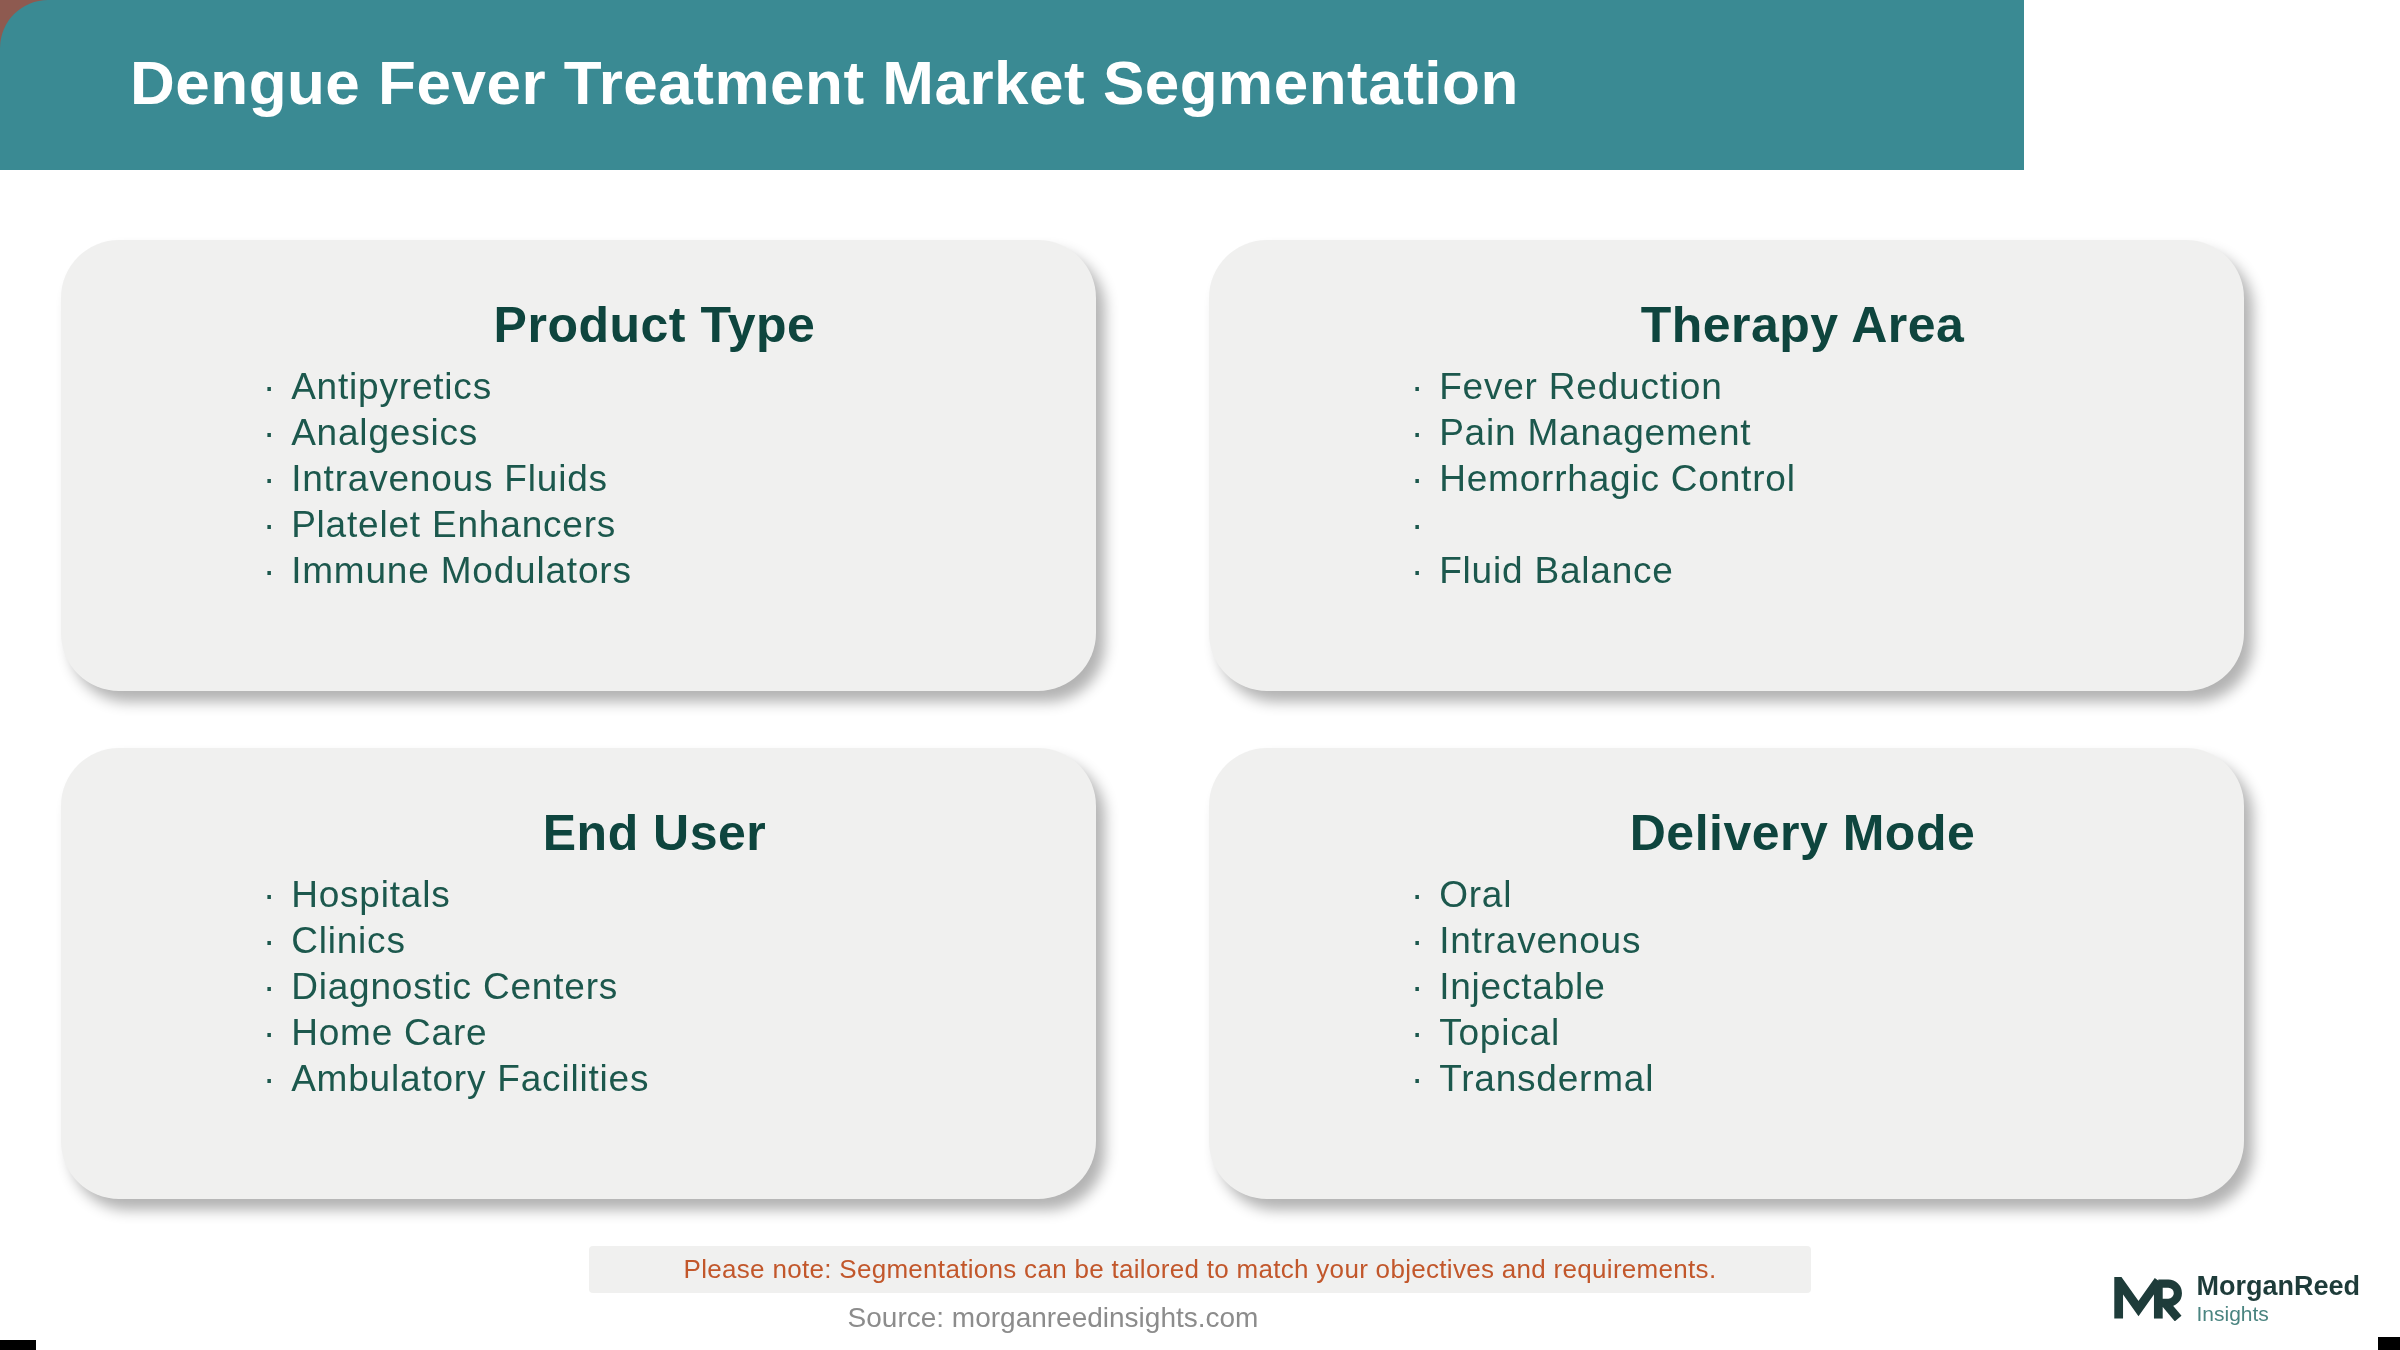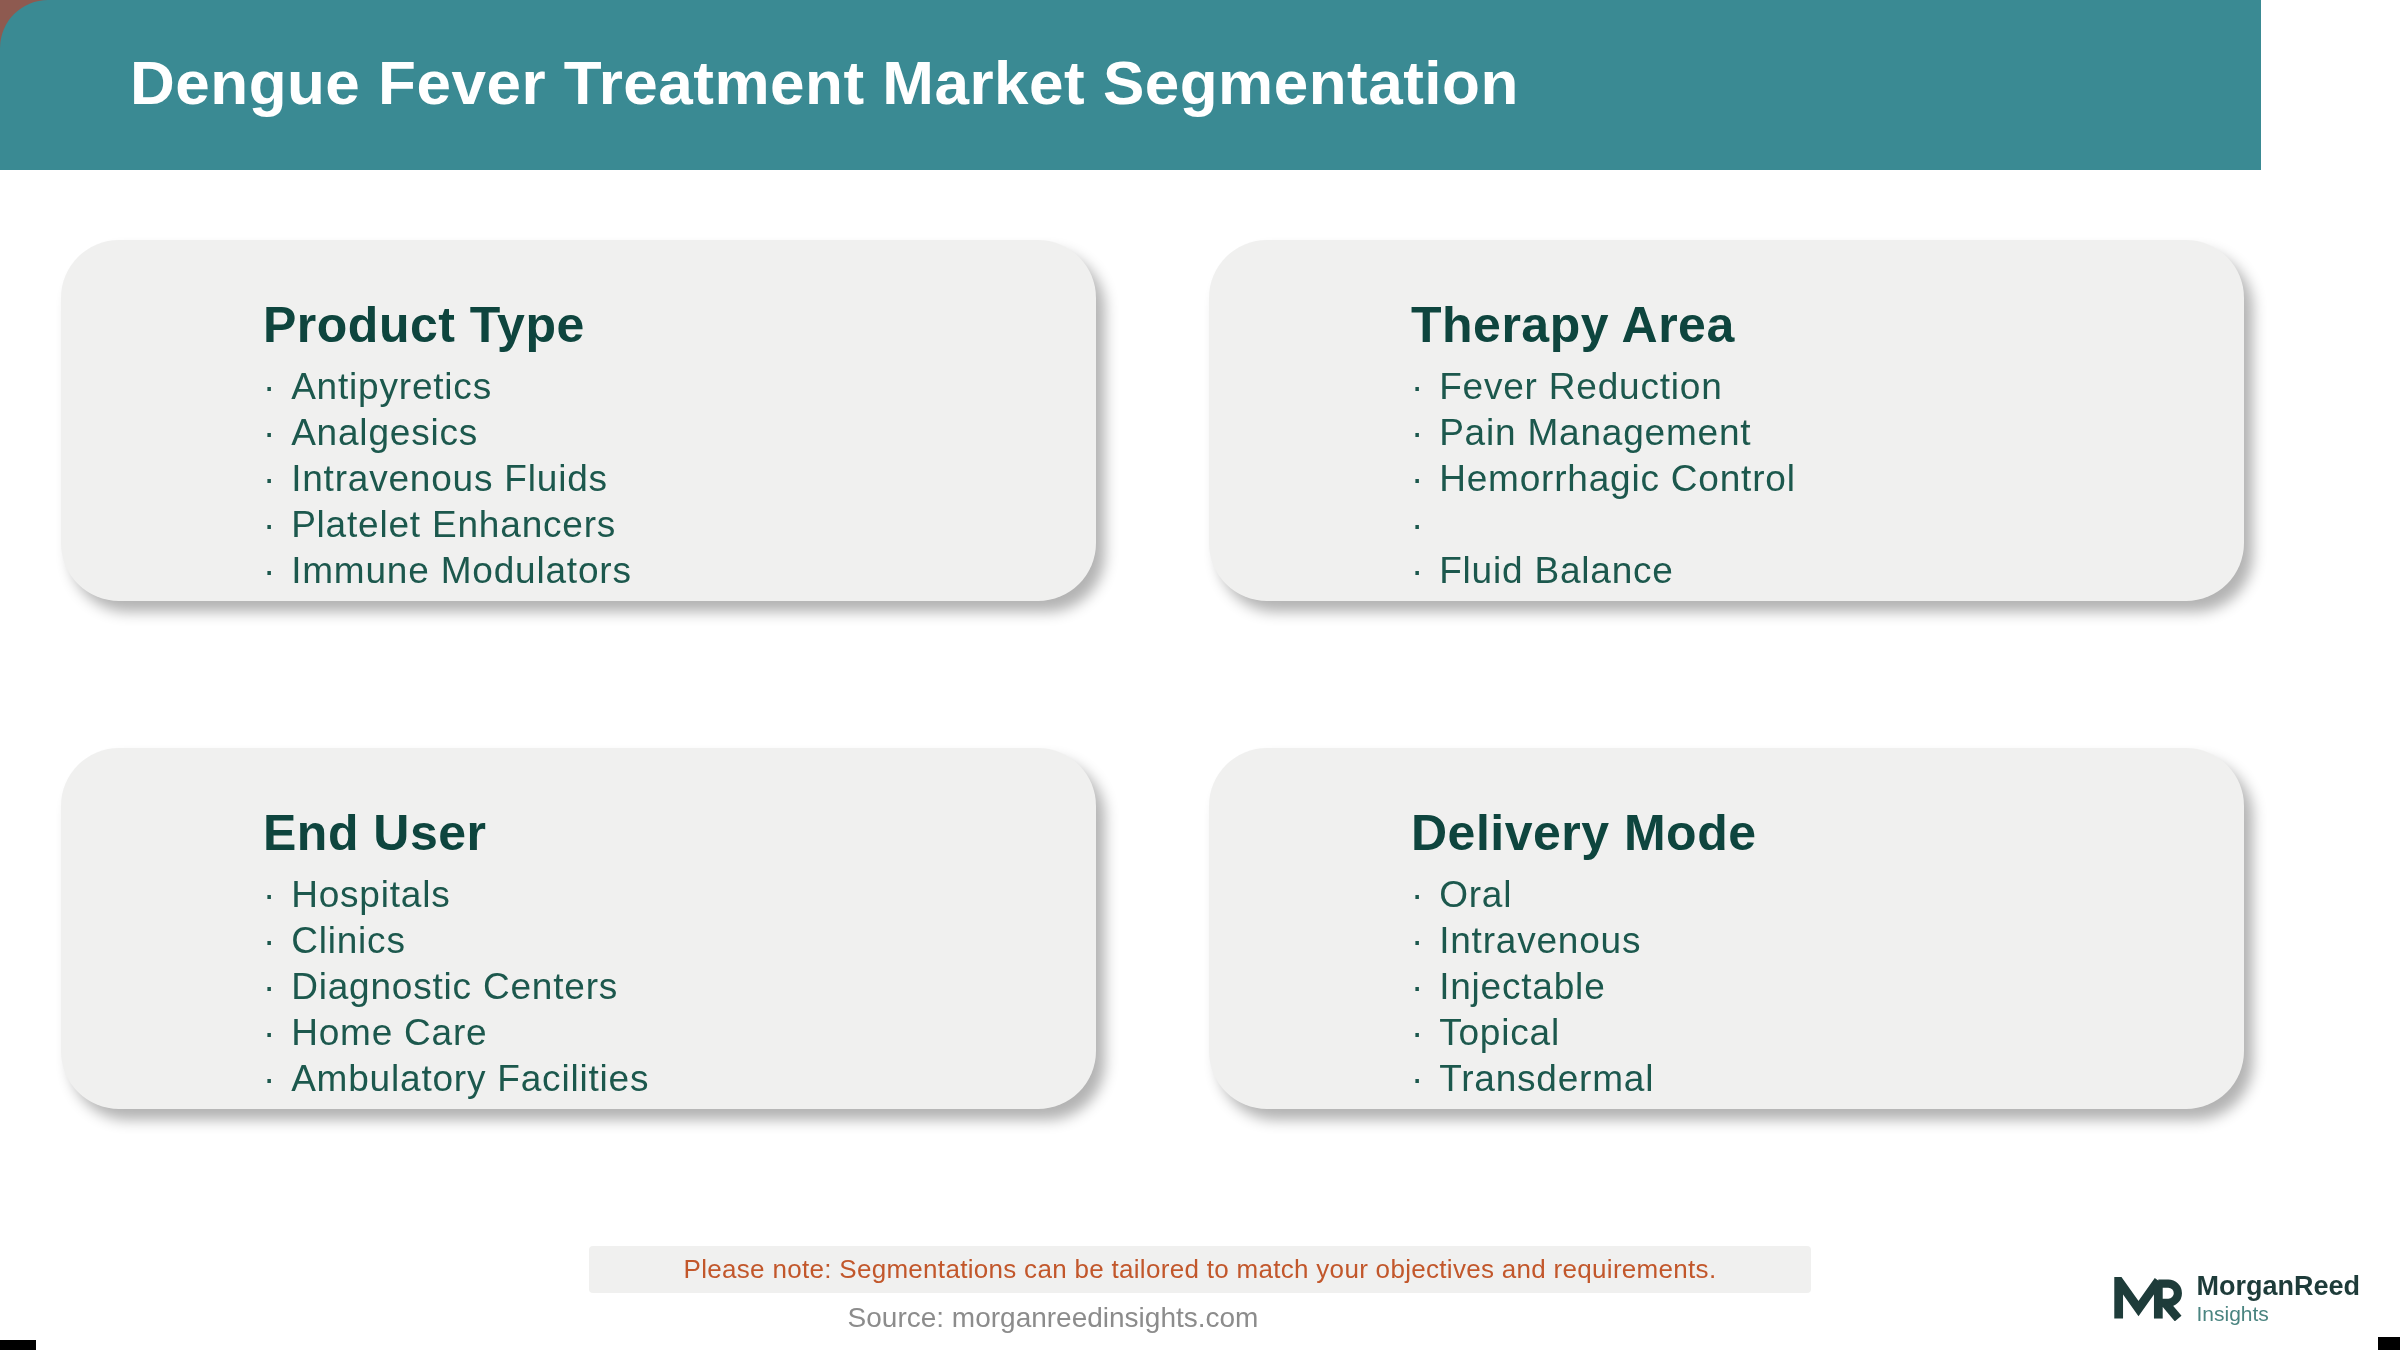--- a/index.html
+++ b/index.html
@@ -28,42 +28,43 @@
   .corner-accent{
     position:absolute;
     top:0;left:0;
     width:52px;height:52px;
     background:var(--corner-accent);
     z-index:0;
   }
   .header-bar{
     position:absolute;
     top:0;left:0;
-    width:2261px;height:170px;
+    width:2024px;height:170px;
     background:var(--header-bg);
     border-top-left-radius:48px;
     z-index:1;
     display:flex;
     align-items:center;
   }
   .page-title{
     margin:0 0 6px 130px;
     font-size:62px;
     font-weight:bold;
     letter-spacing:0.5px;
     color:var(--title-text);
   }
   .card{
     position:absolute;
-    width:1035px;height:361px;
+    width:1035px;height:451px;
     background:var(--card-bg);
     border-radius:58px;
     box-shadow:9px 11px 14px rgba(0,0,0,0.30);
     padding:56px 50px 8px 202px;
     z-index:1;
+    text-align:center;
   }
   .card-product-type{left:61px;top:240px;}
   .card-therapy-area{left:1209px;top:240px;}
   .card-end-user{left:61px;top:748px;}
   .card-delivery-mode{left:1209px;top:748px;}
   .card-title{
     margin:0 0 10px 0;
     font-size:50px;
     line-height:58px;
     font-weight:bold;

